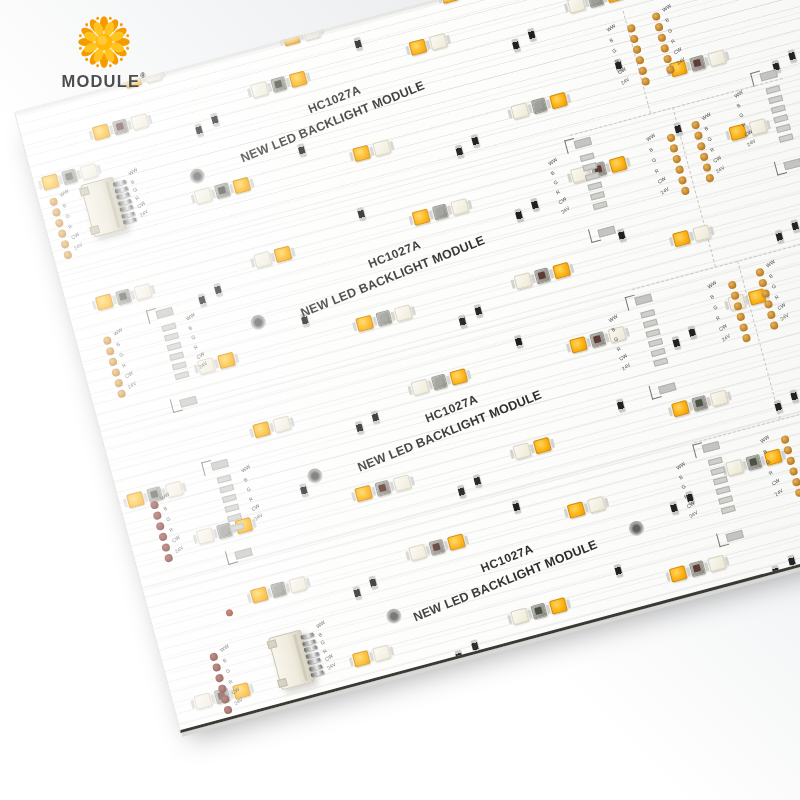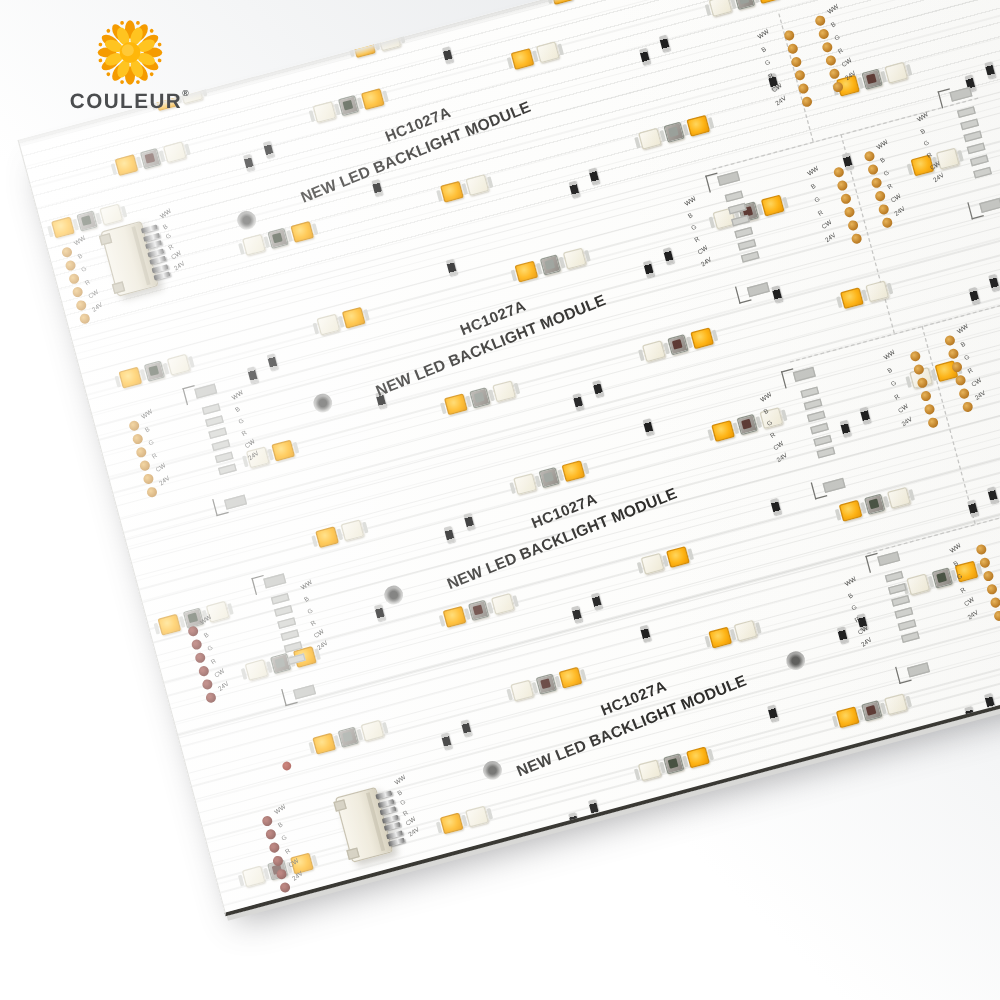--- a/index.html
+++ b/index.html
@@ -799,15 +799,15 @@
           <ellipse cx="32" cy="16" rx="5" ry="8.5" fill="#ffc420" transform="rotate(112 32 32)"></ellipse>
           <ellipse cx="32" cy="16" rx="5" ry="8.5" fill="#ffc420" transform="rotate(157 32 32)"></ellipse>
           <ellipse cx="32" cy="16" rx="5" ry="8.5" fill="#ffc420" transform="rotate(202 32 32)"></ellipse>
           <ellipse cx="32" cy="16" rx="5" ry="8.5" fill="#ffc420" transform="rotate(247 32 32)"></ellipse>
           <ellipse cx="32" cy="16" rx="5" ry="8.5" fill="#ffc420" transform="rotate(292 32 32)"></ellipse>
           <ellipse cx="32" cy="16" rx="5" ry="8.5" fill="#ffc420" transform="rotate(337 32 32)"></ellipse>
         </g>
       <circle cx="32" cy="32" r="9.5" fill="#ffb70a"></circle>
       <circle cx="30" cy="30" r="5.5" fill="#ffd04a" opacity=".7"></circle>
     </svg>
-    <div class="brand"><span>COULEUR</span><sup>®</sup></div>
+    <div class="brand"><span>MODULE</span><sup>®</sup></div>
   </div>
 </div>
 
 </body></html>

